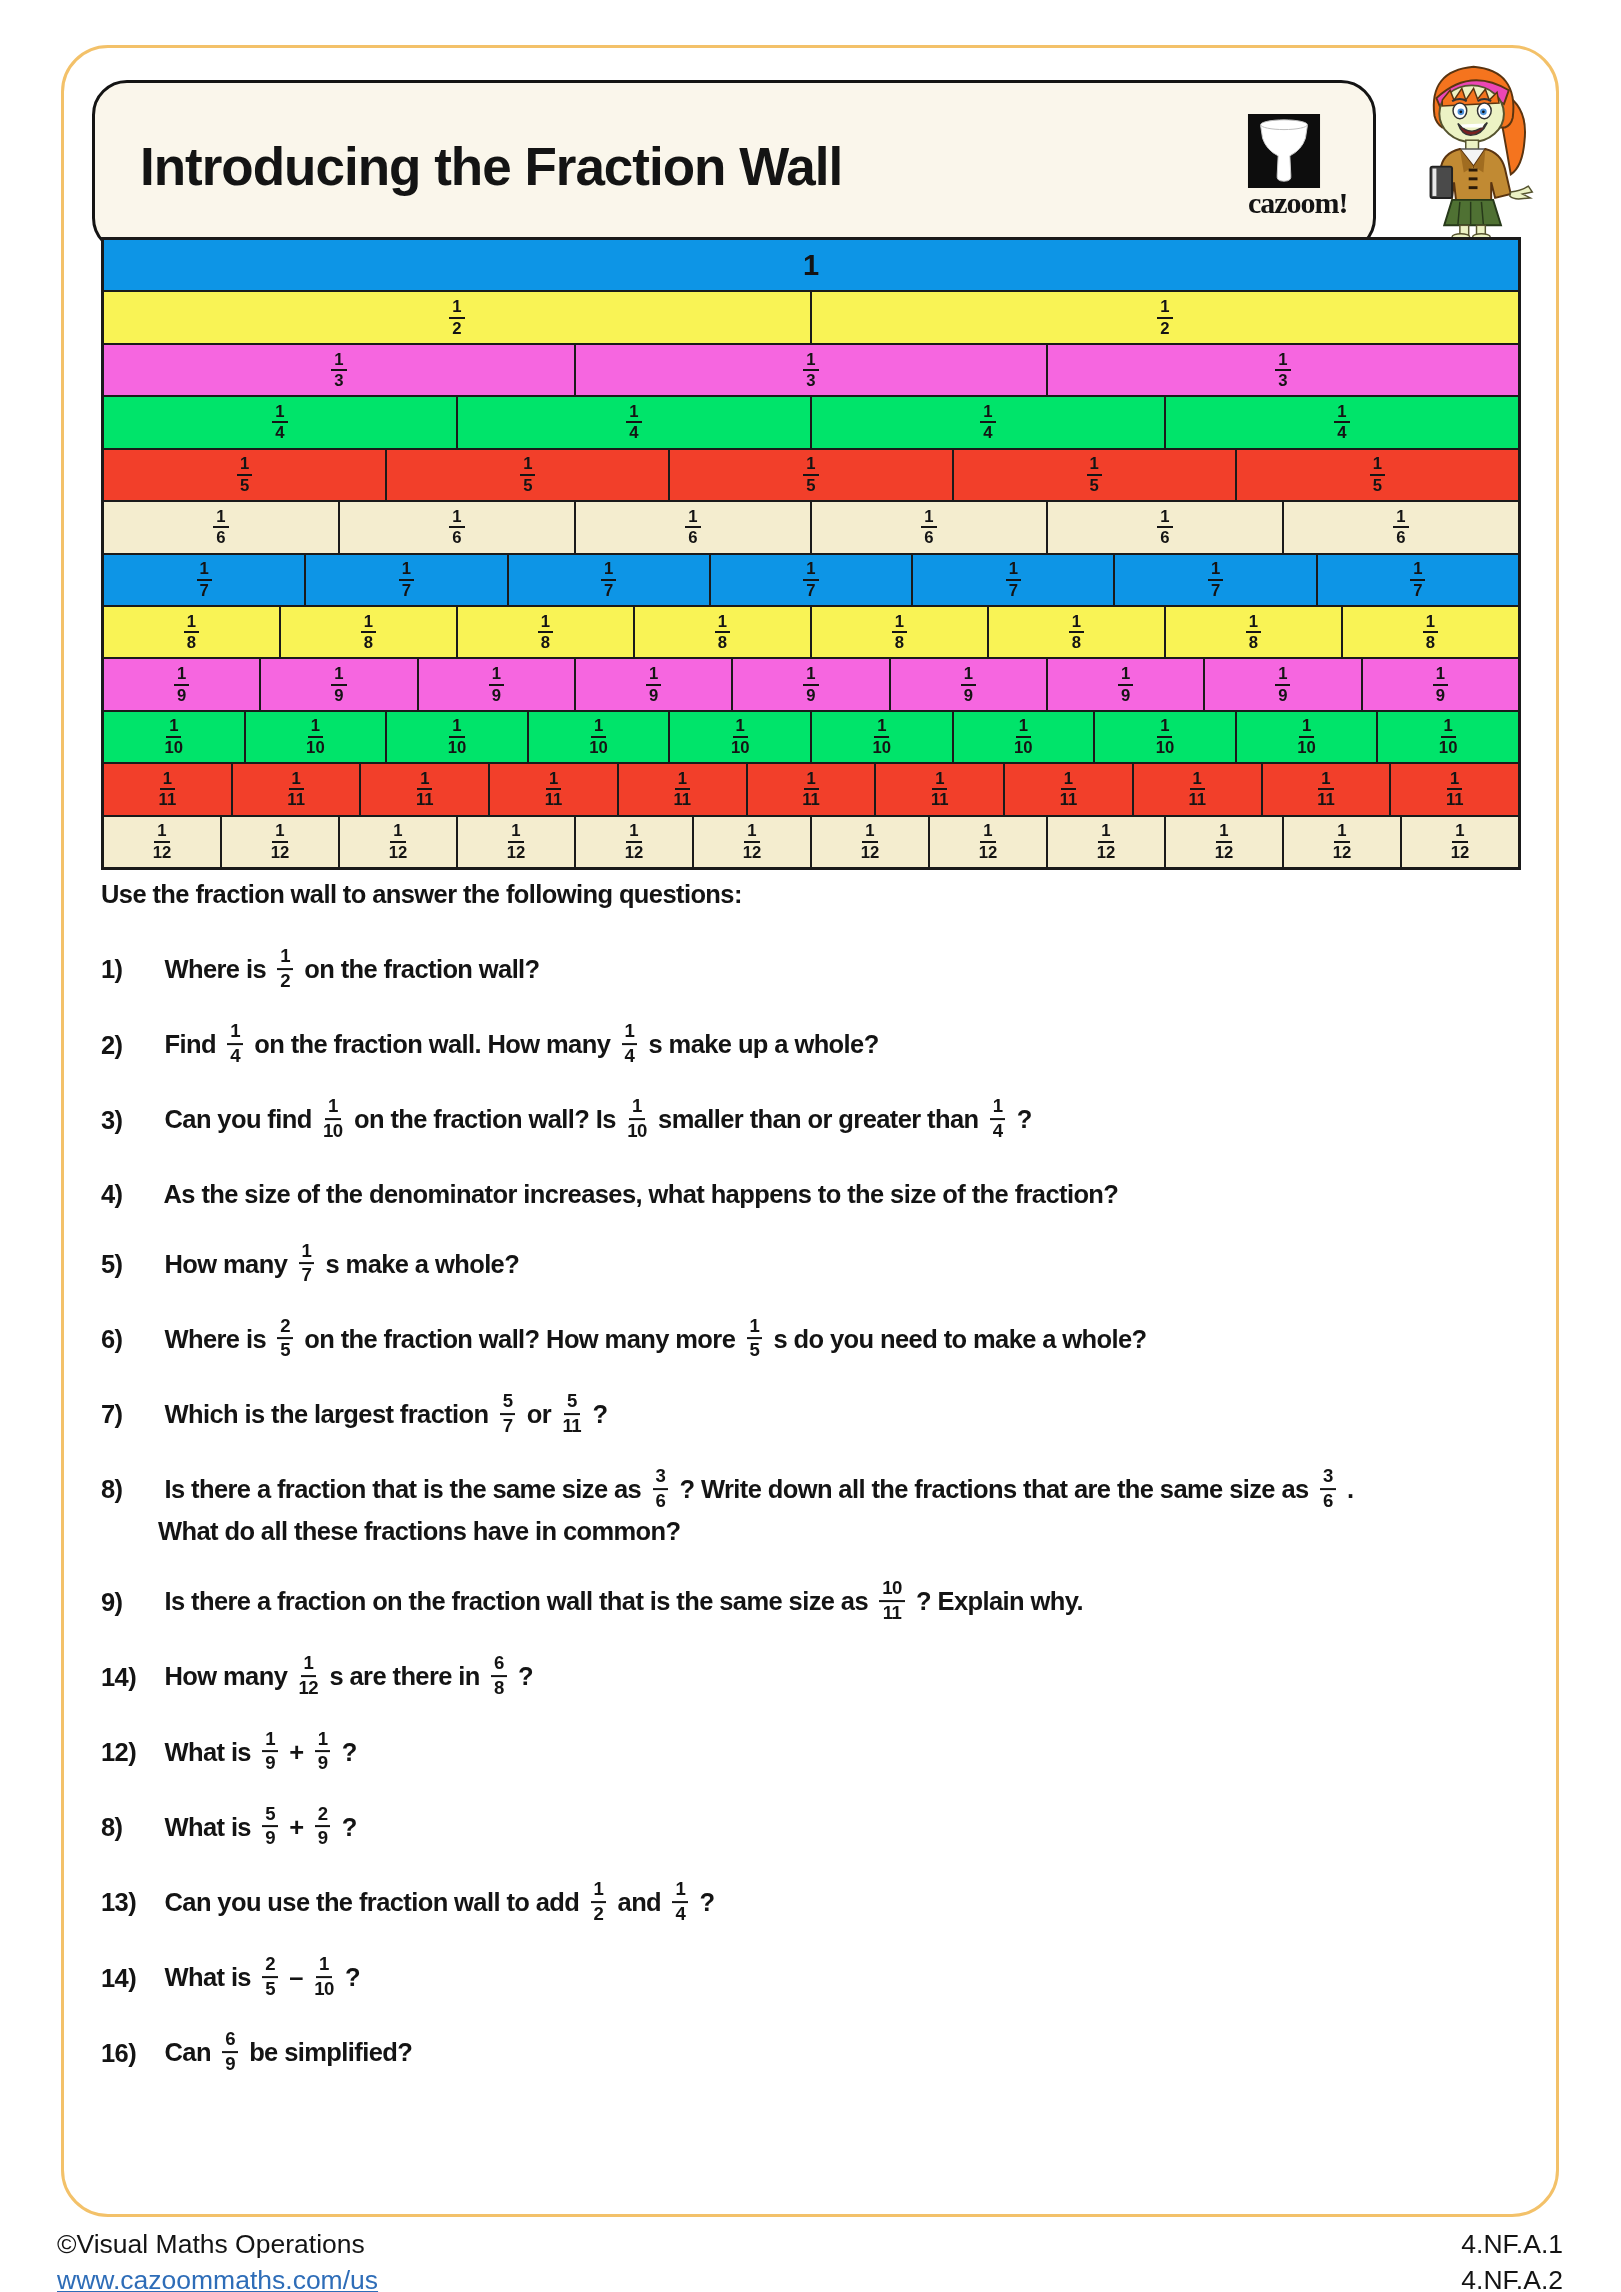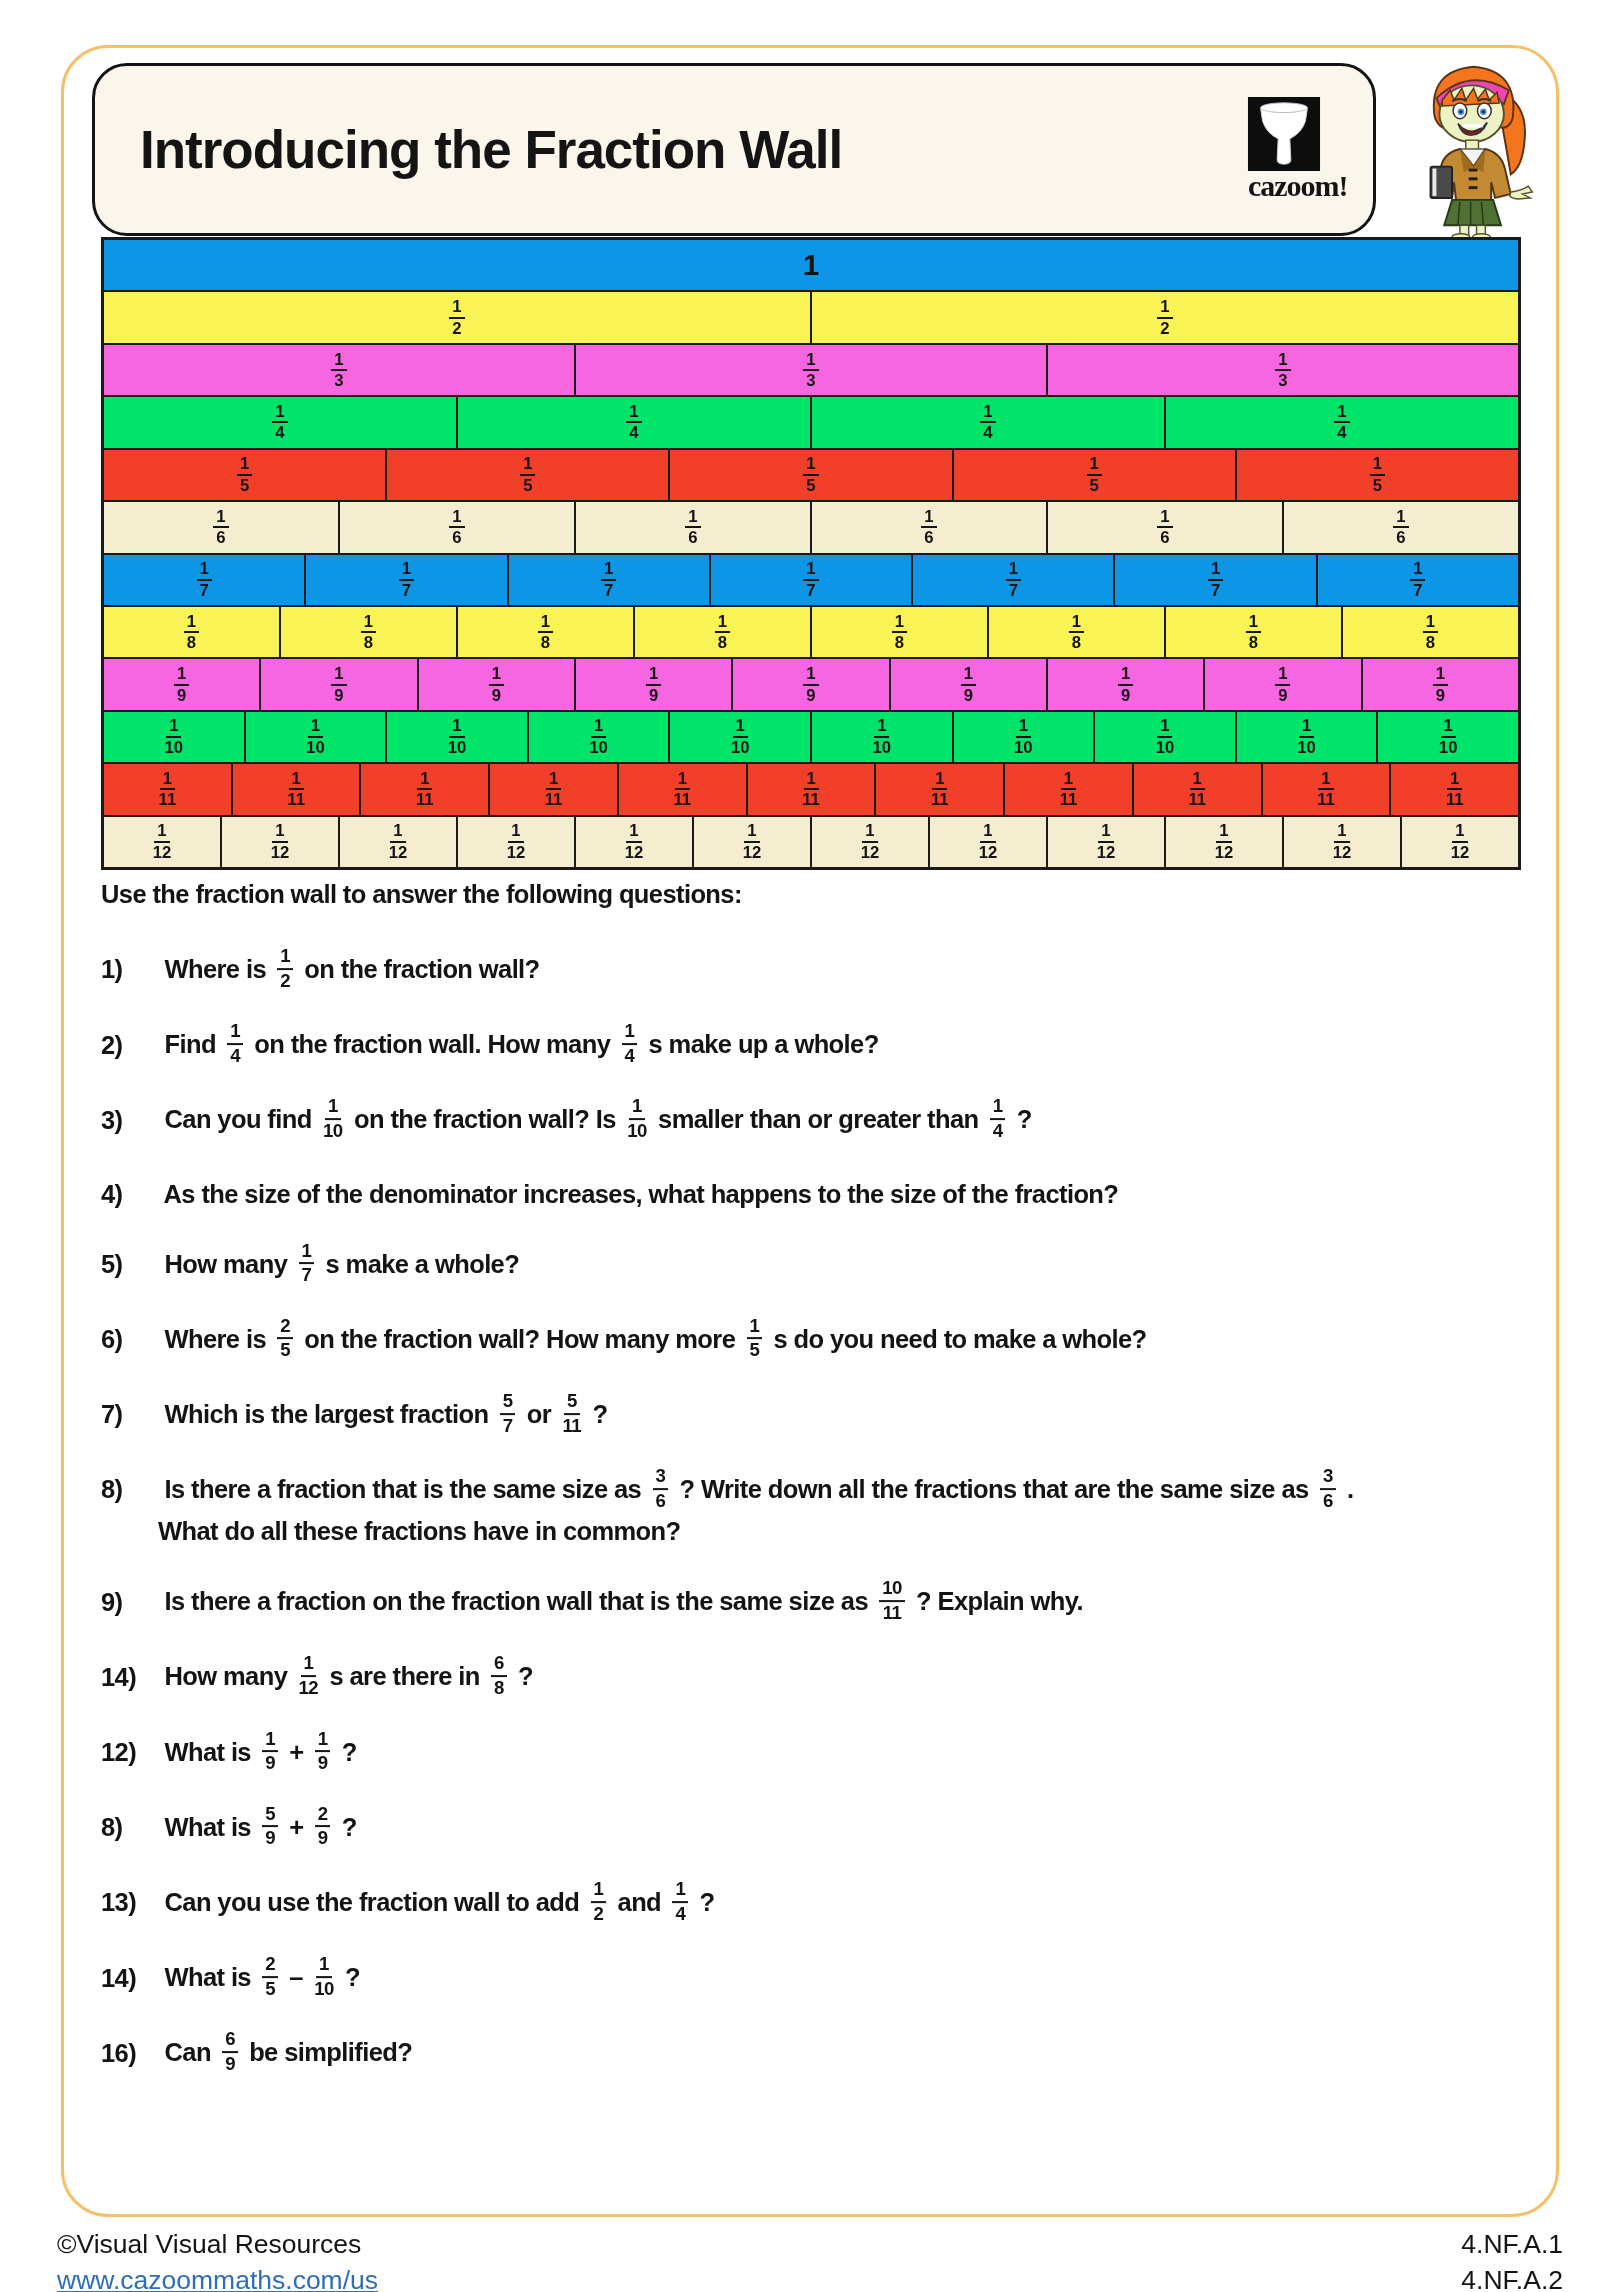--- a/index.html
+++ b/index.html
@@ -16,21 +16,21 @@
   .outer-border {
     position:absolute; left:61px; top:45px;
     width:1498px; height:2172px;
     border:3.9px solid var(--page-border,#F3C169);
     border-radius:47px;
     pointer-events:none;
   }
 
   
   .title-box {
-    position:absolute; left:92px; top:63px;
+    position:absolute; left:92px; top:80px;
     width:1284px; height:173px;
     background:var(--title-box-bg,#FAF6EB);
     border:3.9px solid #141414;
     border-radius:35px;
     display:flex; align-items:center; justify-content:space-between;
     padding:0 25.5px 0 45px;
   }
   .page-title {
     font-size:53px; font-weight:bold; letter-spacing:-1px;
     font-family:"Liberation Sans", sans-serif;
@@ -750,21 +750,21 @@
         </span> ? </div>
       <div class="q-row"><span class="q-num">16)</span> Can <span class="ifrac">
           <span class="n">6</span>
           <span class="d">9</span>
         </span> be simplified? </div>
     </div>
 </div>
 
 <div class="footer">
   <div class="footer-left">
-    <span class="footer-line">©Visual Visual Resources</span>
+    <span class="footer-line">©Visual Maths Operations</span>
     <a class="footer-line footer-link">www.cazoommaths.com/us</a>
   </div>
   <div class="footer-right">
     <span class="footer-line">4.NF.A.1</span>
     <span class="footer-line">4.NF.A.2</span>
   </div>
 </div>
 
 
 </body></html>

